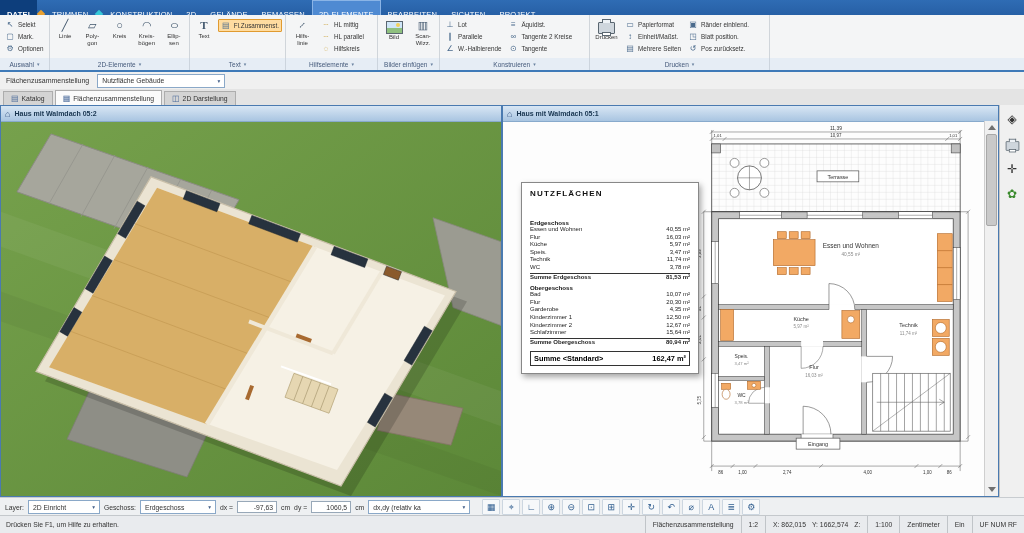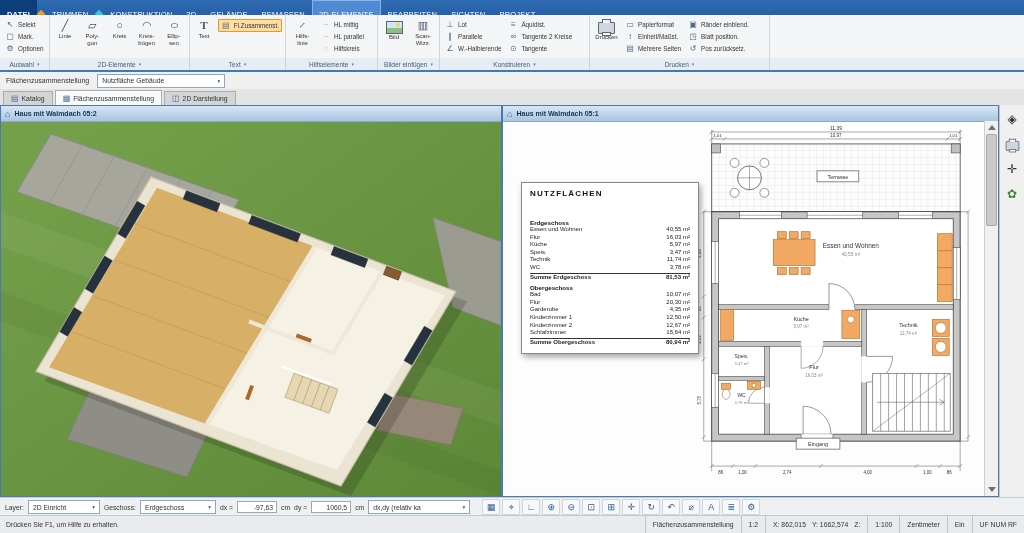--- a/index.html
+++ b/index.html
@@ -562,20 +562,24 @@
               <span>12,67 m²</span>
             </div>
           <div class="nf-row">
               <span>Schlafzimmer</span>
               <span>15,64 m²</span>
             </div>
           <div class="nf-row nf-sum">
               <span>Summe Obergeschoss</span>
               <span>80,94 m²</span>
             </div>
+          <div class="nf-total">
+              <span>Summe &lt;Standard&gt;</span>
+              <span>162,47 m²</span>
+            </div>
         </div>
       </div>
 
       <div class="vscroll">
         <div class="scroll-arrow up"></div>
         <div class="scroll-thumb"></div>
         <div class="scroll-arrow down"></div>
       </div>
     </div>
 

